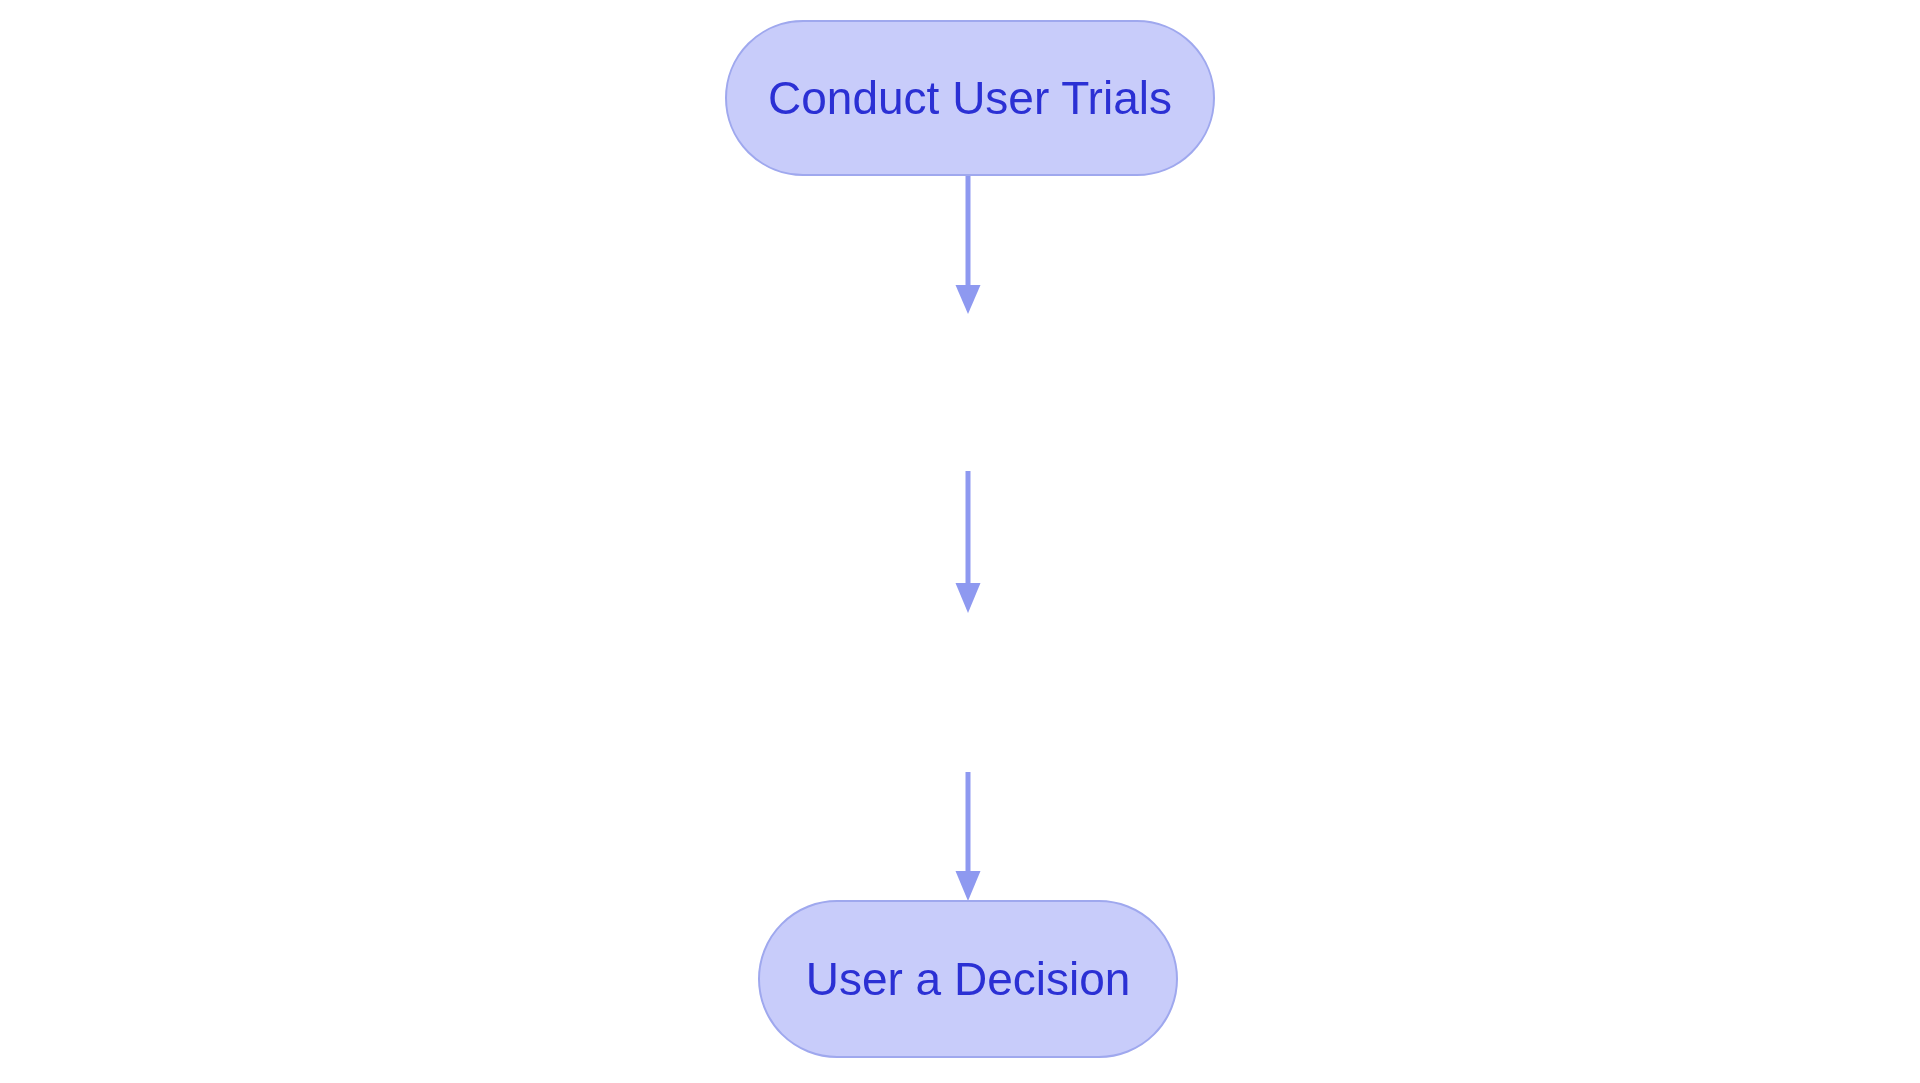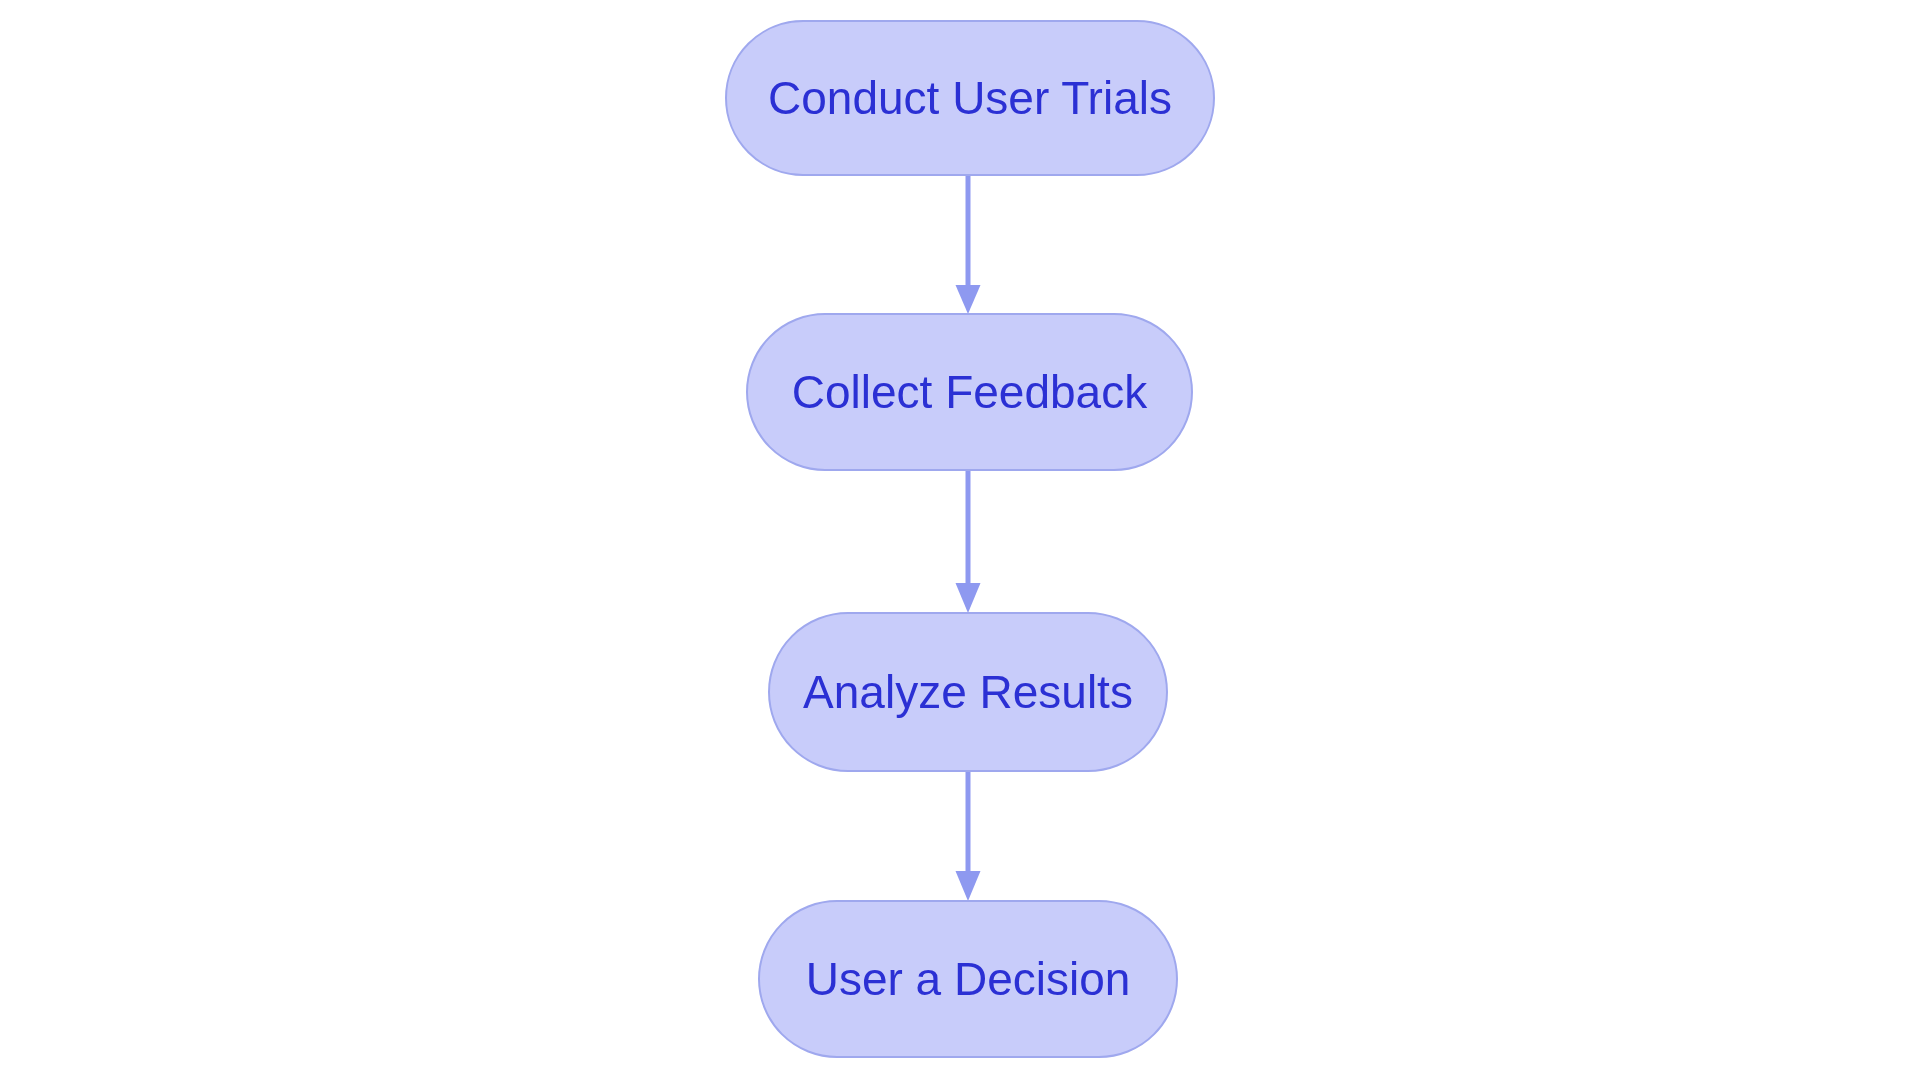--- a/index.html
+++ b/index.html
@@ -72,25 +72,19 @@
     <g>
       <line x1="968" y1="772" x2="968" y2="874" stroke="#8e99f0" stroke-width="5"></line>
       <polygon points="955.5,871 980.5,871 968,901" fill="#8e99f0"></polygon>
     </g>
   </svg>
 
   <div class="flow-node" style="left:725px; top:20px; width:490px; height:156px;">
     <span class="flow-node-label">Conduct User Trials</span>
   </div>
 
-  <div class="flow-node" style="left:746px; top:313px; width:447px; height:158px;">
-    <span class="flow-node-label">Collect Feedback</span>
-  </div>
 
-  <div class="flow-node" style="left:768px; top:612px; width:400px; height:160px;">
-    <span class="flow-node-label">Analyze Results</span>
-  </div>
 
   <div class="flow-node" style="left:758px; top:900px; width:420px; height:158px;">
     <span class="flow-node-label">User a Decision</span>
   </div>
 
 </div>
 
 </body></html>

